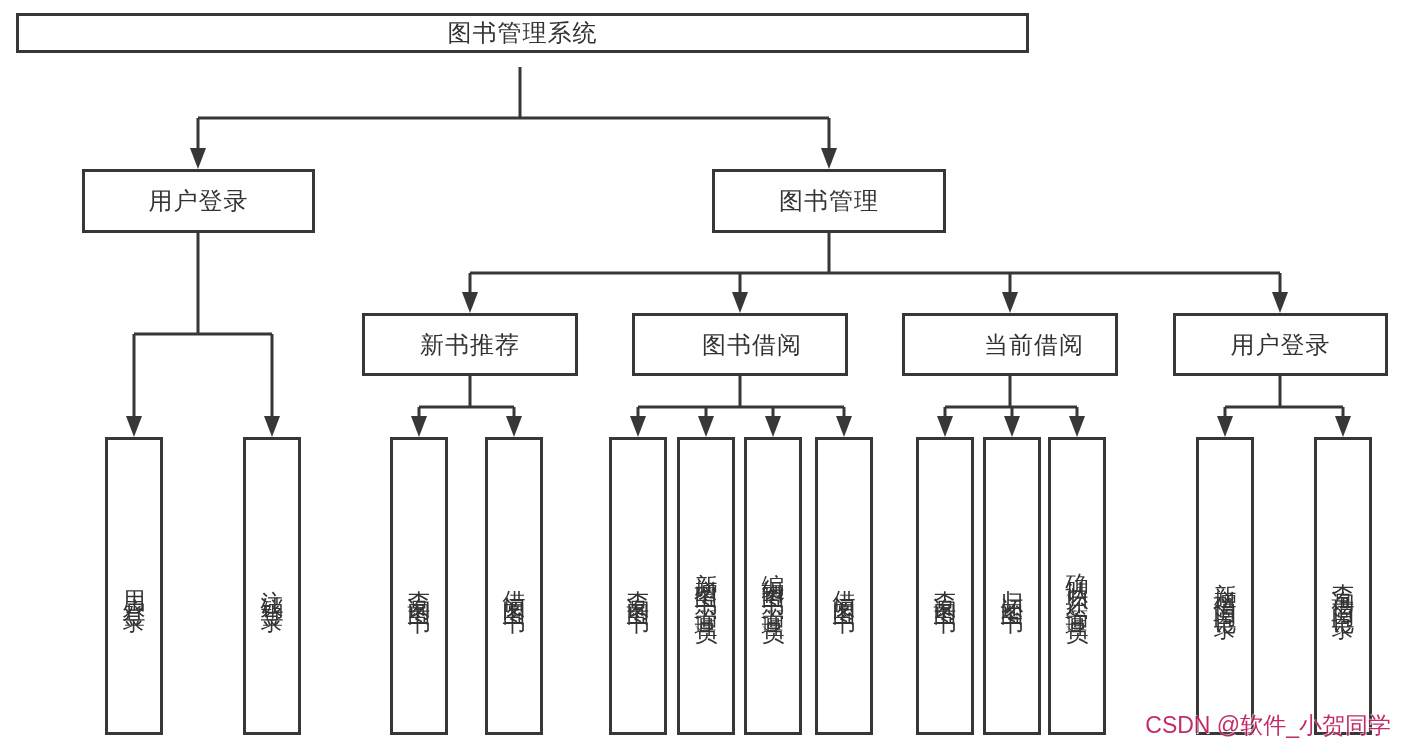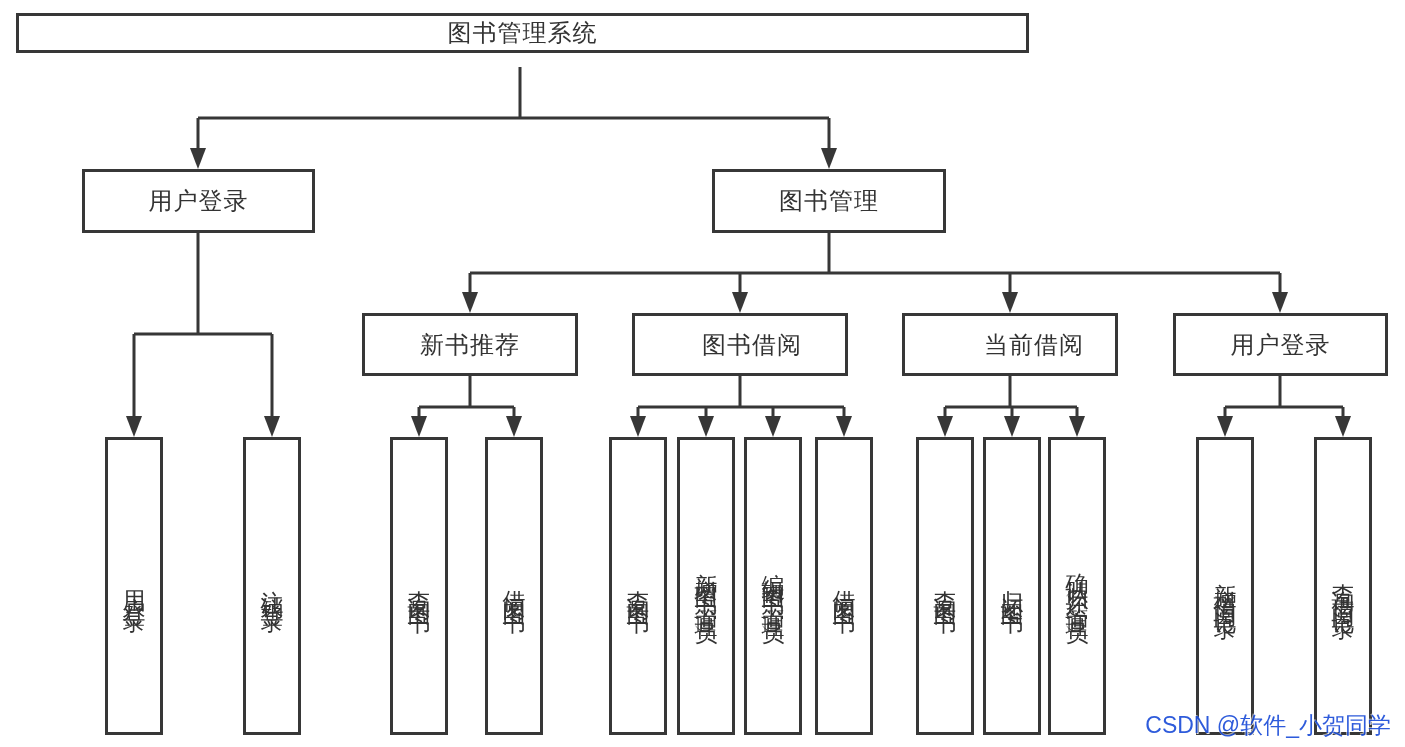--- a/index.html
+++ b/index.html
@@ -28,21 +28,21 @@
   .n-cborr  { left:902px; top:313px; width:216px;  height:63px;padding-left:48px; }
   .n-brec   { left:1173px;top:313px; width:215px;  height:63px; }
   
   .l1 { left:105px; }  .l2 { left:243px; }
   .l3 { left:390px; }  .l4 { left:485px; }
   .l5 { left:609px; }  .l6 { left:677px; }  .l7 { left:744px; }  .l8 { left:815px; }
   .l9 { left:916px; }  .l10{ left:983px; }  .l11{ left:1048px; }
   .l12{ left:1196px; } .l13{ left:1314px; }
   .watermark {
     position:absolute; right:14px; bottom:6px; z-index:5;
-    font-size:23px; color:#1d4ed8; opacity:0.92;
+    font-size:23px; color:#be185d; opacity:0.92;
     text-shadow:1px 1px 0 rgba(255,255,255,0.95), -1px -1px 0 rgba(255,255,255,0.6);
     white-space:nowrap;
   }
 </style>
 </head>
 <body>
 
 <div class="canvas">
 
   <svg class="wires" viewBox="0 0 1405 747" xmlns="http://www.w3.org/2000/svg" aria-hidden="true">

